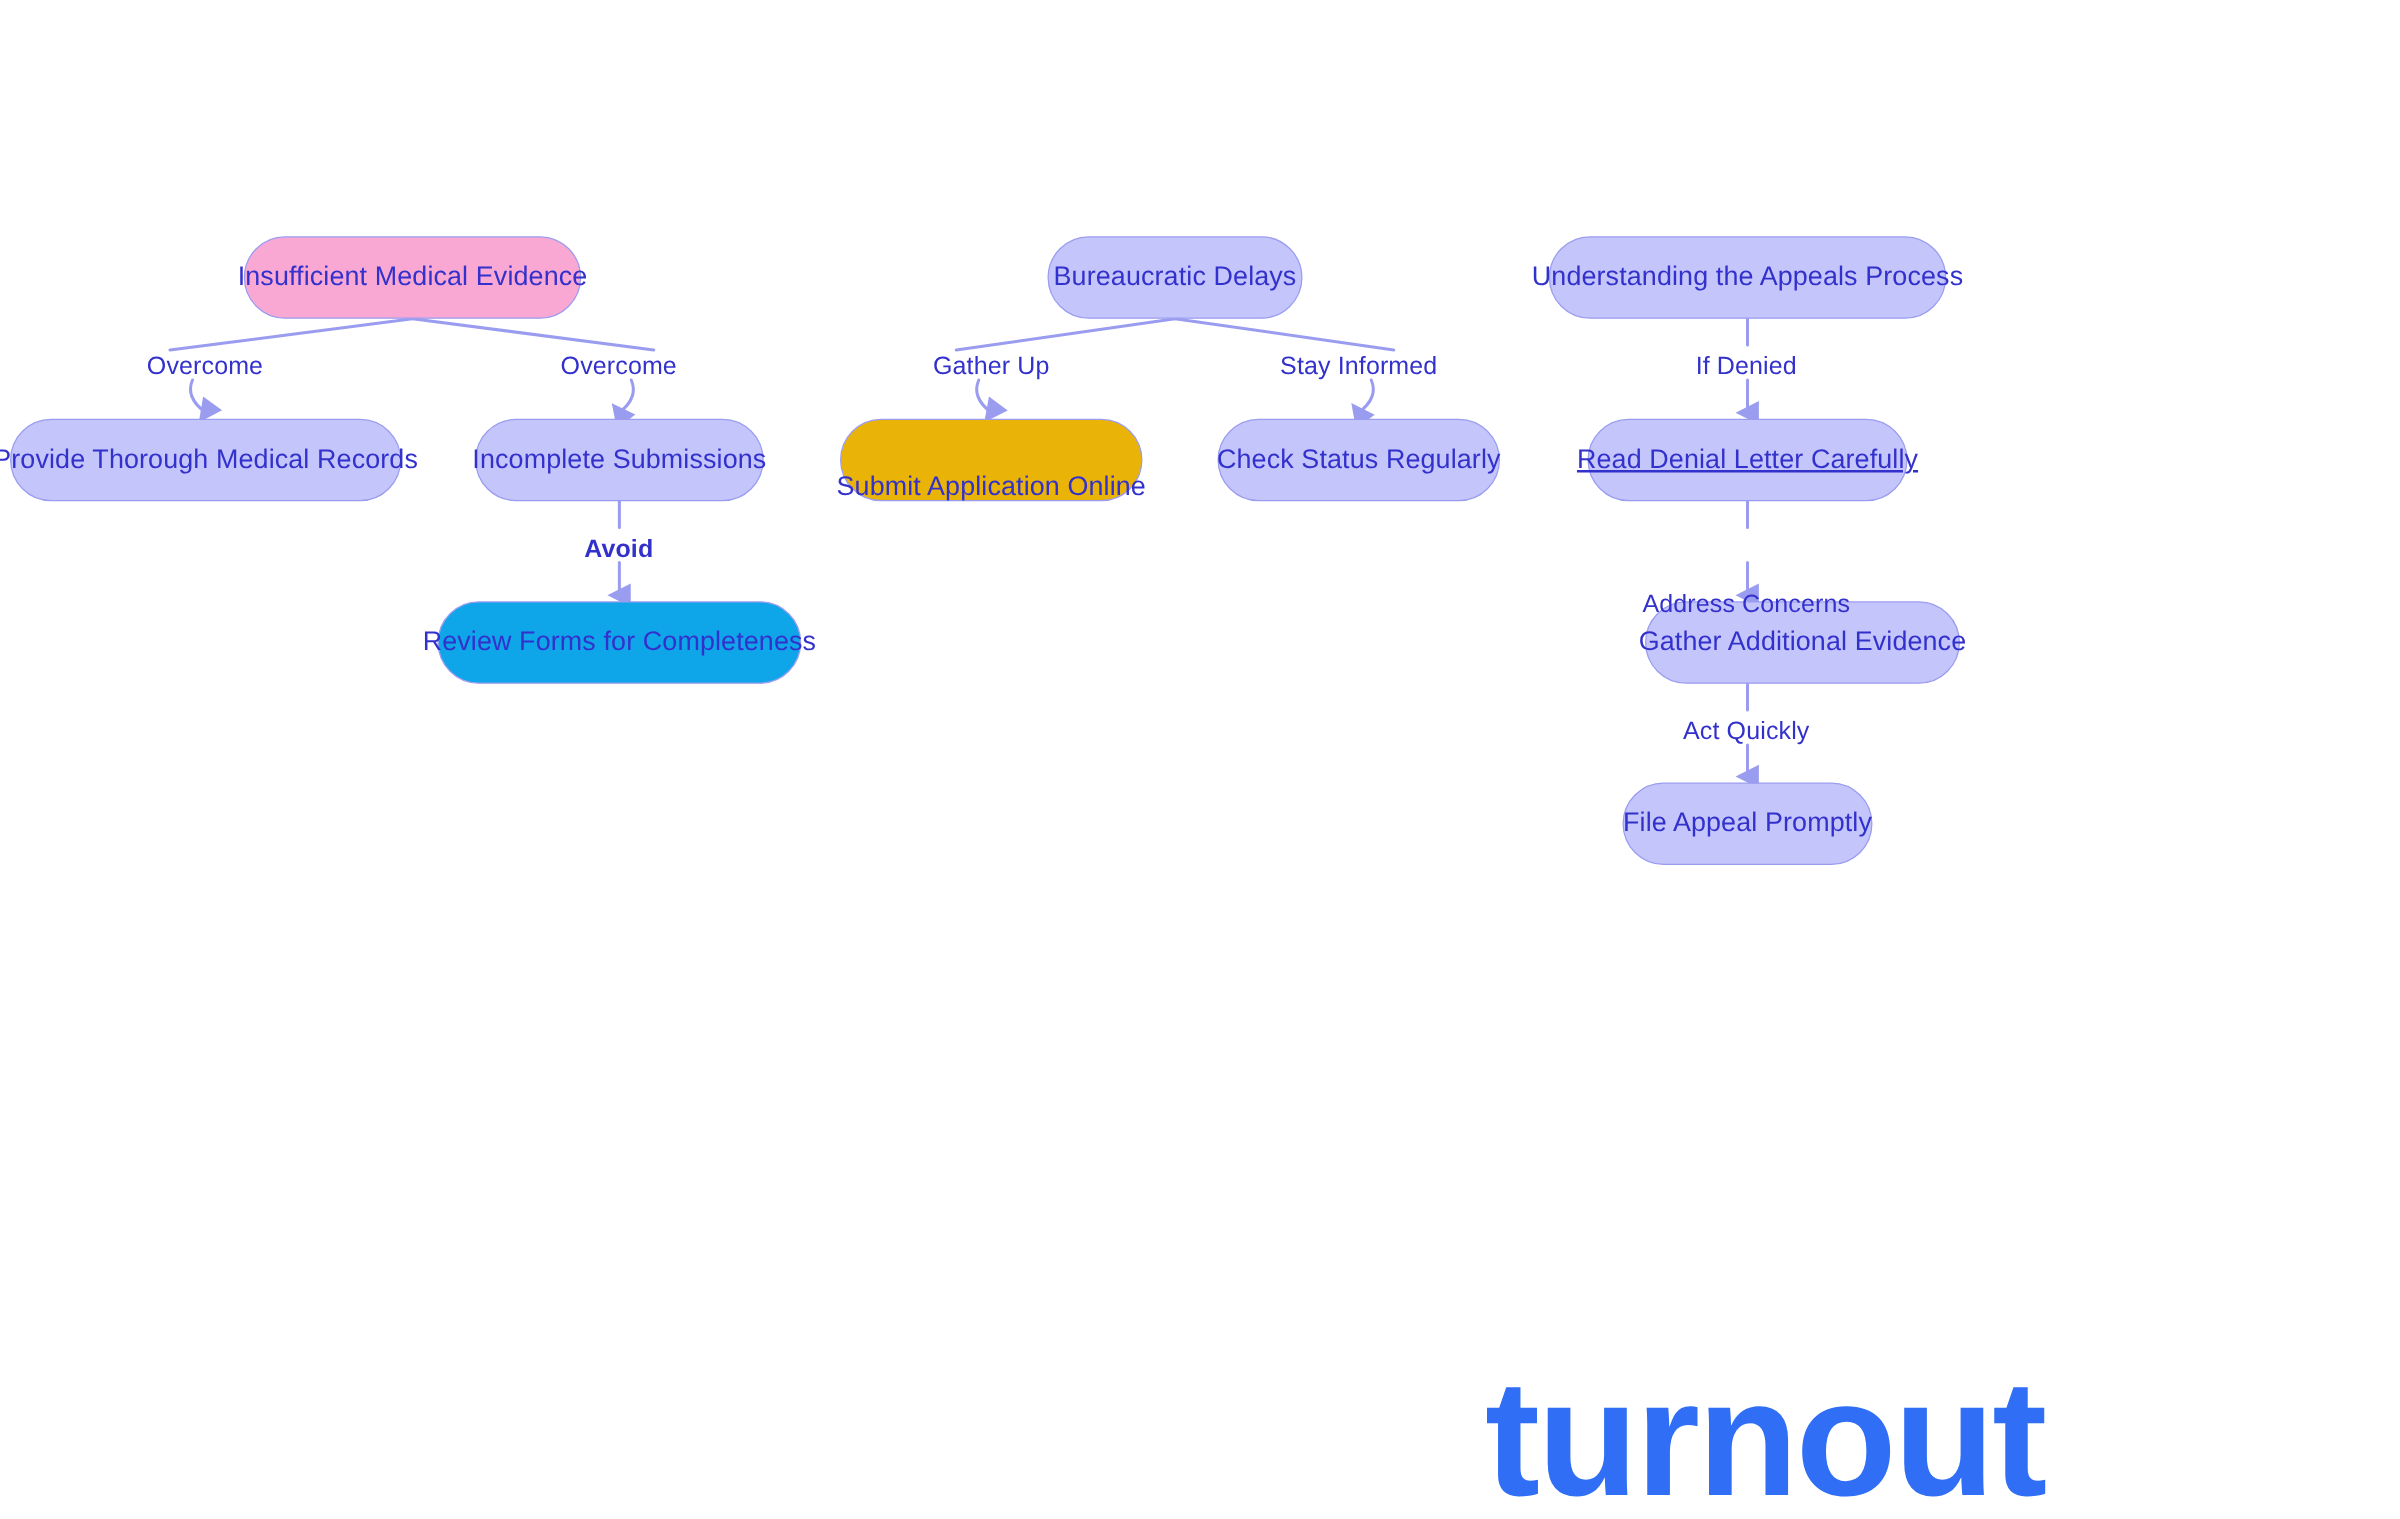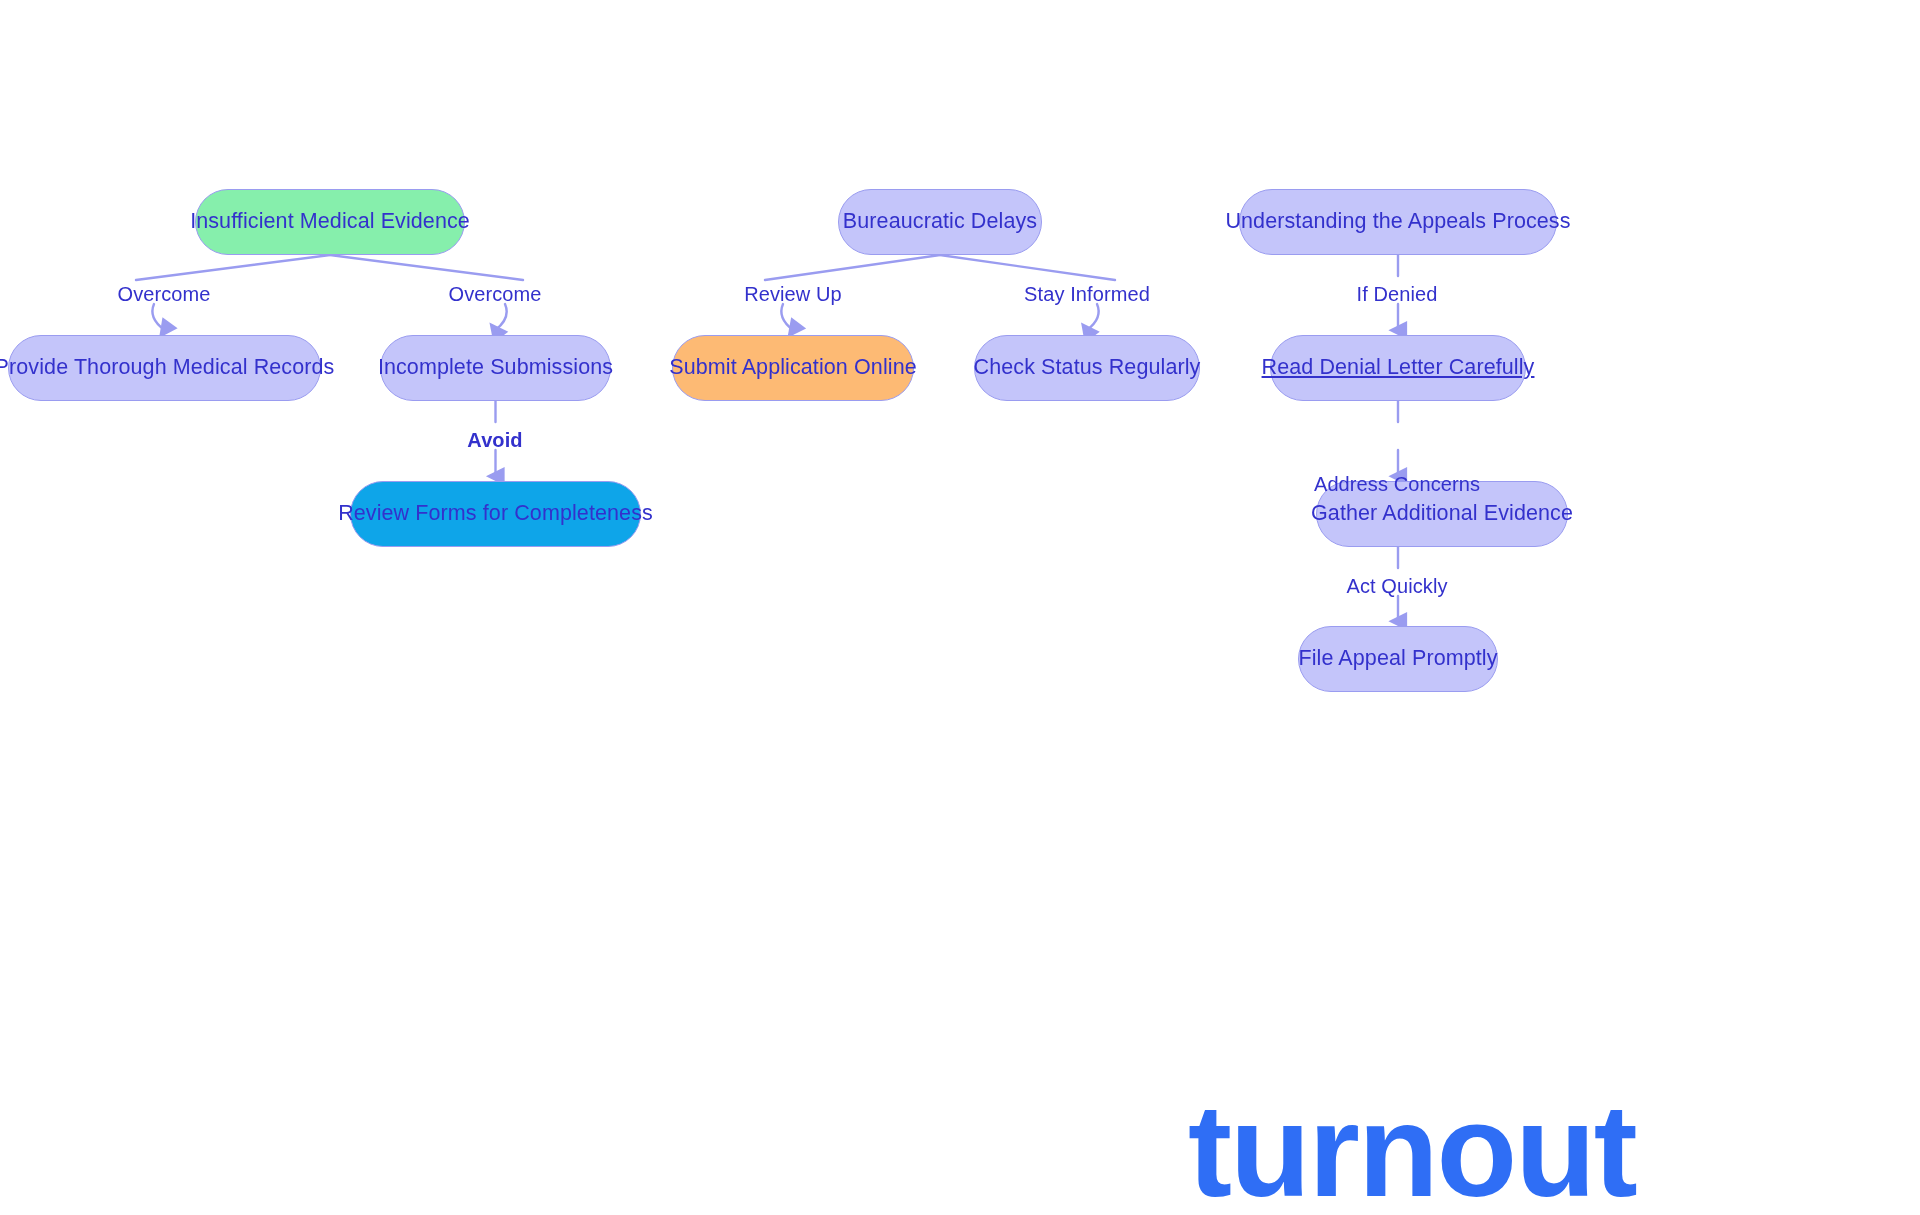--- a/index.html
+++ b/index.html
@@ -91,36 +91,36 @@
         <path d="M 1398 255 L 1398 276" stroke="#9a9cf0"></path>
         <path d="M 1398 304 Q 1398 318 1398 330" stroke="#9a9cf0" marker-end="url(#arrowhead)"></path>
         <path d="M 1398 401 L 1398 422" stroke="#9a9cf0"></path>
         <path d="M 1398 450 Q 1398 464 1398 476" stroke="#9a9cf0" marker-end="url(#arrowhead)"></path>
         <path d="M 1398 547 L 1398 568" stroke="#9a9cf0"></path>
         <path d="M 1398 596 Q 1398 610 1398 621" stroke="#9a9cf0" marker-end="url(#arrowhead)"></path>
       </g>
   </svg>
 
   <div id="nodes">
-      <div class="node" style="left: 195px; top: 189px; width: 270px; height: 66px; background: #86efac; border-color: rgb(154, 156, 240); color: rgb(51, 49, 204);">
+      <div class="node" style="left: 195px; top: 189px; width: 270px; height: 66px; background: #f9a8d4; border-color: rgb(154, 156, 240); color: rgb(51, 49, 204);">
         <span class="node-label">Insufficient Medical Evidence</span>
       </div>
       <div class="node" style="left: 8px; top: 335px; width: 313px; height: 66px; background: rgb(196, 197, 250); border-color: rgb(154, 156, 240); color: rgb(51, 49, 204);">
         <span class="node-label">Provide Thorough Medical Records</span>
       </div>
       <div class="node" style="left: 380px; top: 335px; width: 231px; height: 66px; background: rgb(196, 197, 250); border-color: rgb(154, 156, 240); color: rgb(51, 49, 204);">
         <span class="node-label">Incomplete Submissions</span>
       </div>
       <div class="node" style="left: 350px; top: 481px; width: 291px; height: 66px; background: #0ea5e9; border-color: rgb(154, 156, 240); color: rgb(51, 49, 204);">
         <span class="node-label">Review Forms for Completeness</span>
       </div>
       <div class="node" style="left: 838px; top: 189px; width: 204px; height: 66px; background: rgb(196, 197, 250); border-color: rgb(154, 156, 240); color: rgb(51, 49, 204);">
         <span class="node-label">Bureaucratic Delays</span>
       </div>
-      <div class="node" style="left: 672px; top: 335px; width: 242px; height: 66px; background: #fdba74; border-color: rgb(154, 156, 240); color: rgb(51, 49, 204);">
+      <div class="node" style="left: 672px; top: 335px; width: 242px; height: 66px; background: #eab308; border-color: rgb(154, 156, 240); color: rgb(51, 49, 204); align-items: flex-end;">
         <span class="node-label">Submit Application Online</span>
       </div>
       <div class="node" style="left: 974px; top: 335px; width: 226px; height: 66px; background: rgb(196, 197, 250); border-color: rgb(154, 156, 240); color: rgb(51, 49, 204);">
         <span class="node-label">Check Status Regularly</span>
       </div>
       <div class="node" style="left: 1239px; top: 189px; width: 318px; height: 66px; background: rgb(196, 197, 250); border-color: rgb(154, 156, 240); color: rgb(51, 49, 204);">
         <span class="node-label">Understanding the Appeals Process</span>
       </div>
       <div class="node" style="left: 1270px; top: 335px; width: 256px; height: 66px; background: rgb(196, 197, 250); border-color: rgb(154, 156, 240); color: rgb(51, 49, 204); text-decoration: underline;">
         <span class="node-label">Read Denial Letter Carefully</span>
@@ -129,21 +129,21 @@
         <span class="node-label">Gather Additional Evidence</span>
       </div>
       <div class="node" style="left: 1298px; top: 626px; width: 200px; height: 66px; background: rgb(196, 197, 250); border-color: rgb(154, 156, 240); color: rgb(51, 49, 204);">
         <span class="node-label">File Appeal Promptly</span>
       </div>
     </div>
   <div id="edge-labels">
       <div class="edge-label" style="left: 164px; top: 294px; color: rgb(51, 49, 204);">Overcome</div>
       <div class="edge-label" style="left: 495px; top: 294px; color: rgb(51, 49, 204);">Overcome</div>
       <div class="edge-label" style="left: 495px; top: 440px; color: rgb(51, 49, 204); font-weight: bold;">Avoid</div>
-      <div class="edge-label" style="left: 793px; top: 294px; color: rgb(51, 49, 204);">Review Up</div>
+      <div class="edge-label" style="left: 793px; top: 294px; color: rgb(51, 49, 204);">Gather Up</div>
       <div class="edge-label" style="left: 1087px; top: 294px; color: rgb(51, 49, 204);">Stay Informed</div>
       <div class="edge-label" style="left: 1397px; top: 294px; color: rgb(51, 49, 204);">If Denied</div>
       <div class="edge-label" style="left: 1397px; top: 440px; color: rgb(51, 49, 204); margin-top: 44px;">Address Concerns</div>
       <div class="edge-label" style="left: 1397px; top: 586px; color: rgb(51, 49, 204);">Act Quickly</div>
     </div>
 
   <div class="brand-logo" style="left: 1188px; top: 1085px; color: rgb(47, 110, 245);">turnout</div>
 
 </div>
 

